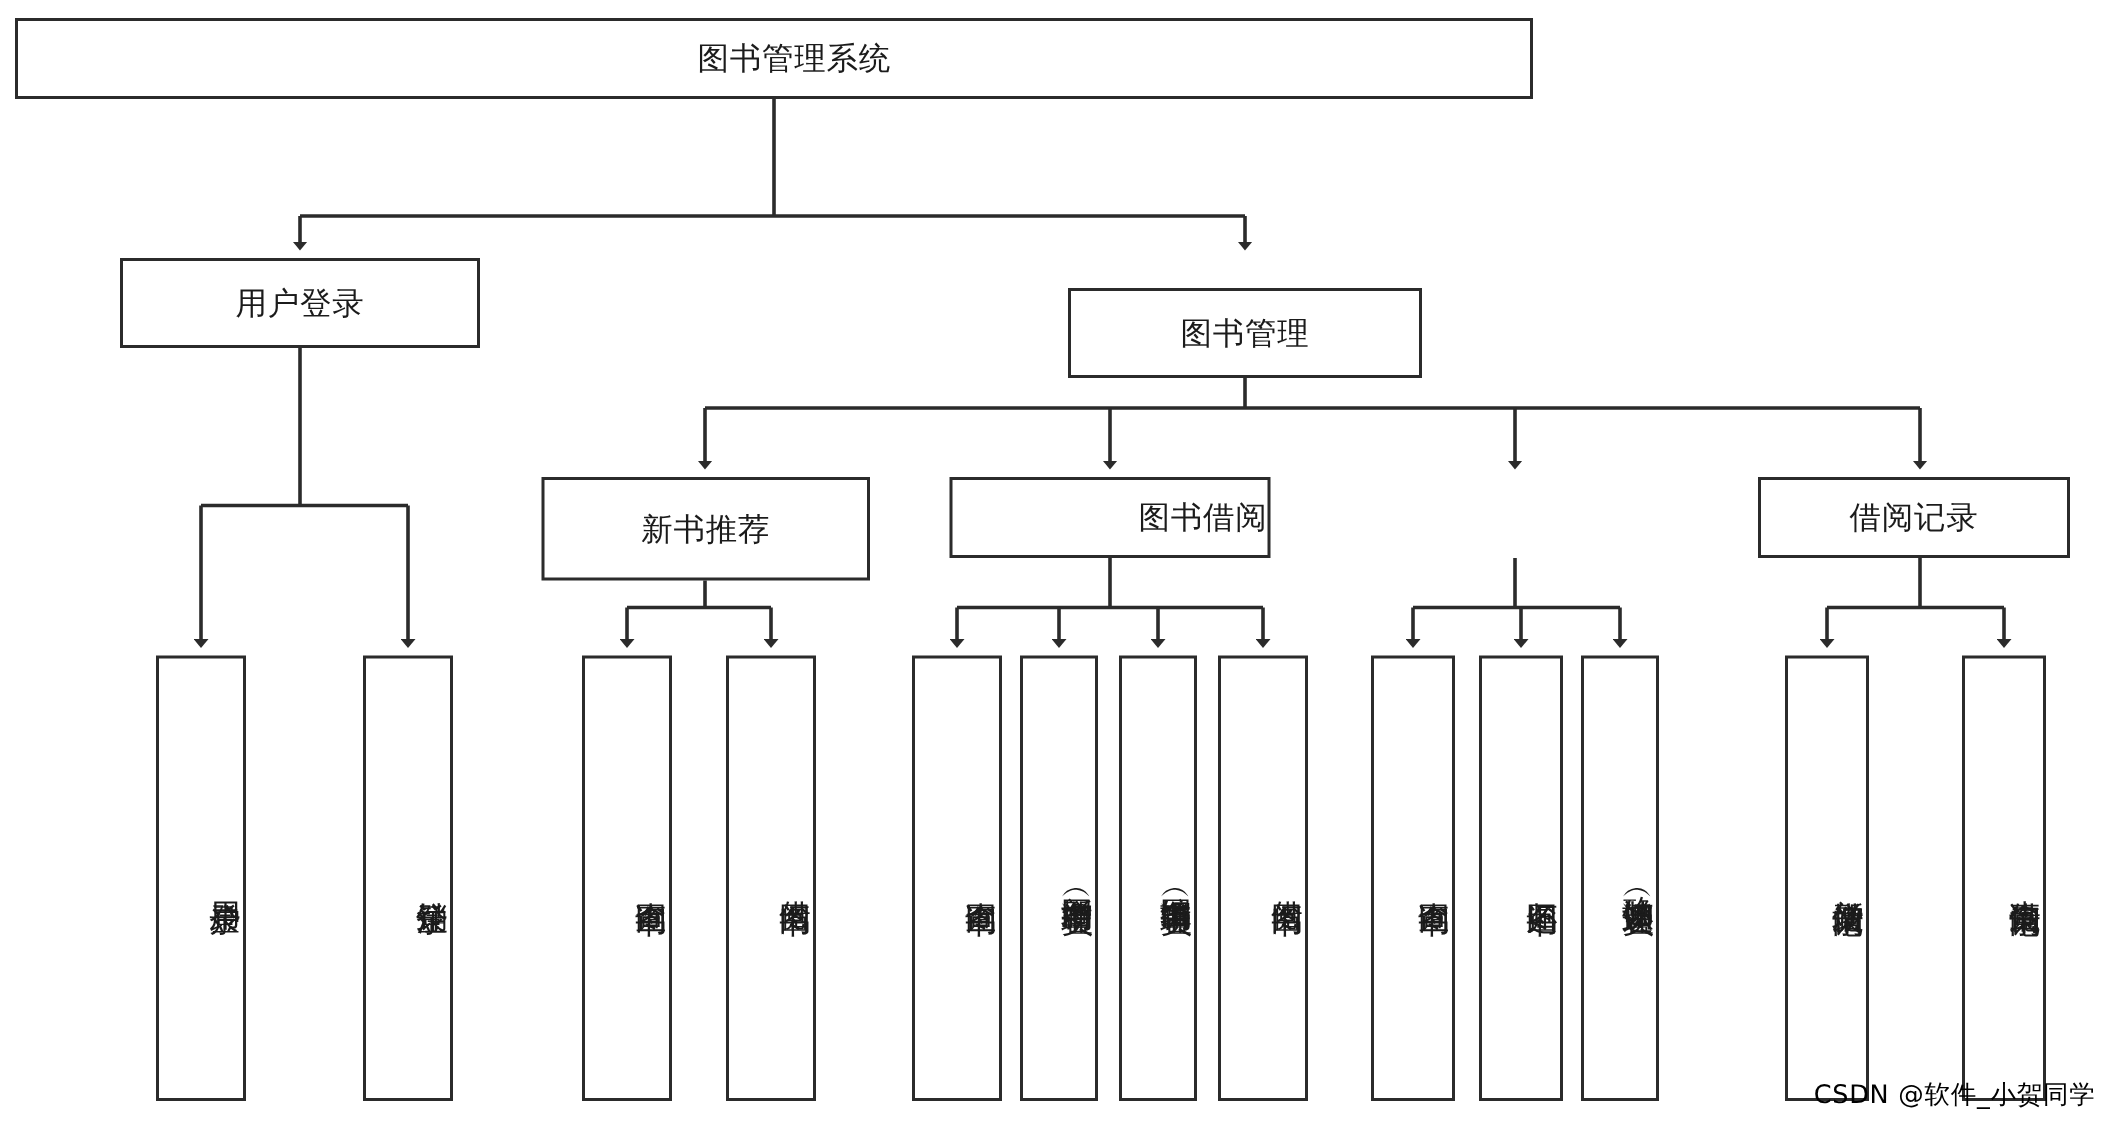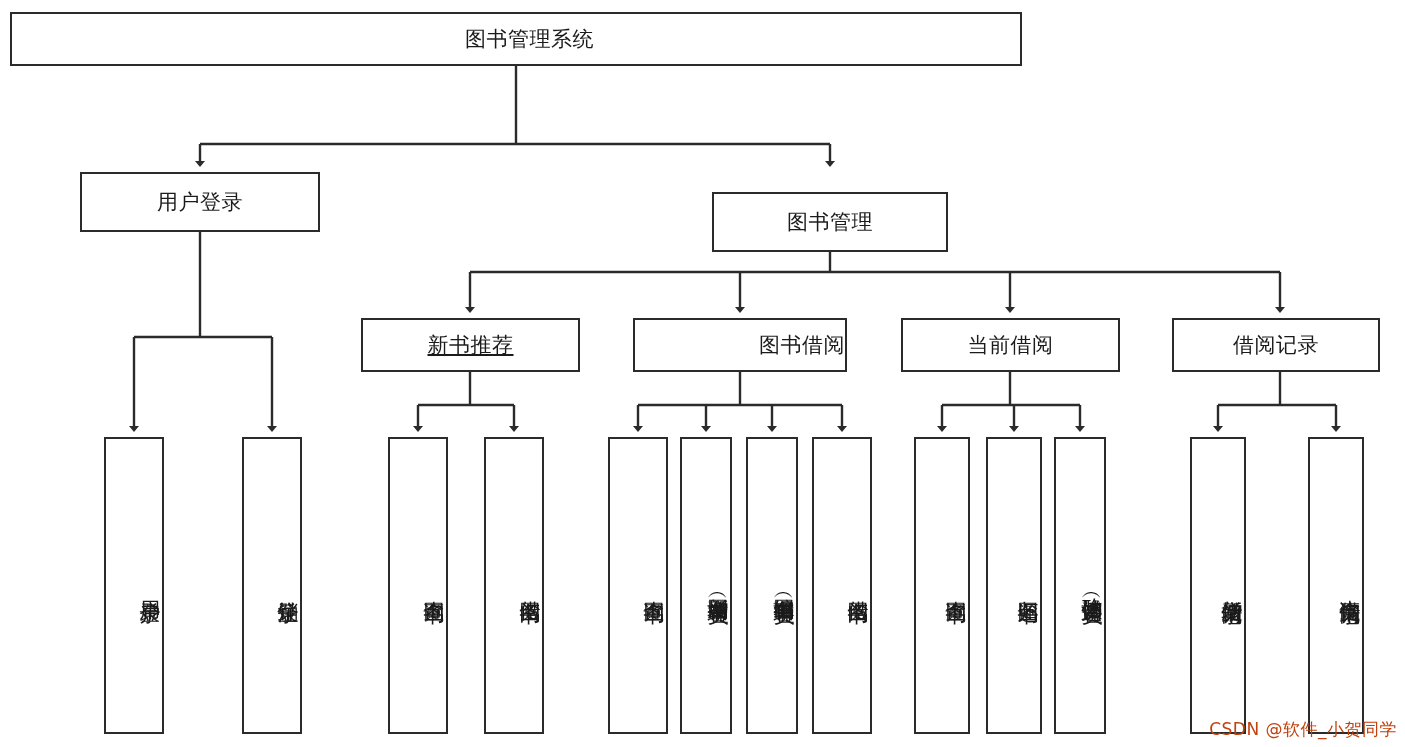--- a/index.html
+++ b/index.html
@@ -53,21 +53,21 @@
     text-orientation: upright;
     display: block;
     text-align: center;
     letter-spacing: 1px;
   }
   .watermark {
     position: absolute;
     right: 8px;
     bottom: 6px;
     font-size: 17px;
-    color: #c2410c;
+    color: #000000;
     letter-spacing: 0.5px;
     white-space: nowrap;
     pointer-events: none;
   }
 </style>
 </head>
 <body>
 
 <div id="canvas">
 
@@ -128,28 +128,25 @@
     <span>图书管理系统</span>
   </div>
 
   <div class="node horiz" id="node-l1-0" style="left: 80px; top: 172px; width: 240px; height: 60px;">
     <span>用户登录</span>
   </div>
   <div class="node horiz" id="node-l1-1" style="left: 712px; top: 172px; width: 236px; height: 60px; margin-top: 20px;">
     <span>图书管理</span>
   </div>
 
-  <div class="node horiz" id="node-l2-0" style="left: 361px; top: 318px; width: 219px; height: 54px; text-decoration: underline;">
+  <div class="node horiz" id="node-l2-0" style="left: 361px; top: 318px; width: 219px; height: 69px;">
     <span>新书推荐</span>
   </div>
   <div class="node horiz" id="node-l2-1" style="left: 633px; top: 318px; width: 214px; height: 54px; justify-content: flex-end;">
     <span>图书借阅</span>
-  </div>
-  <div class="node horiz" id="node-l2-2" style="left: 901px; top: 318px; width: 219px; height: 54px;">
-    <span>当前借阅</span>
   </div>
   <div class="node horiz" id="node-l2-3" style="left: 1172px; top: 318px; width: 208px; height: 54px;">
     <span>借阅记录</span>
   </div>
 
   <div class="node vert" id="node-leaf-0" style="left: 104px; top: 437px; width: 60px; height: 297px;">
     <span class="vtext">用户登录</span>
   </div>
   <div class="node vert" id="node-leaf-1" style="left: 242px; top: 437px; width: 60px; height: 297px;">
     <span class="vtext">注销登录</span>

